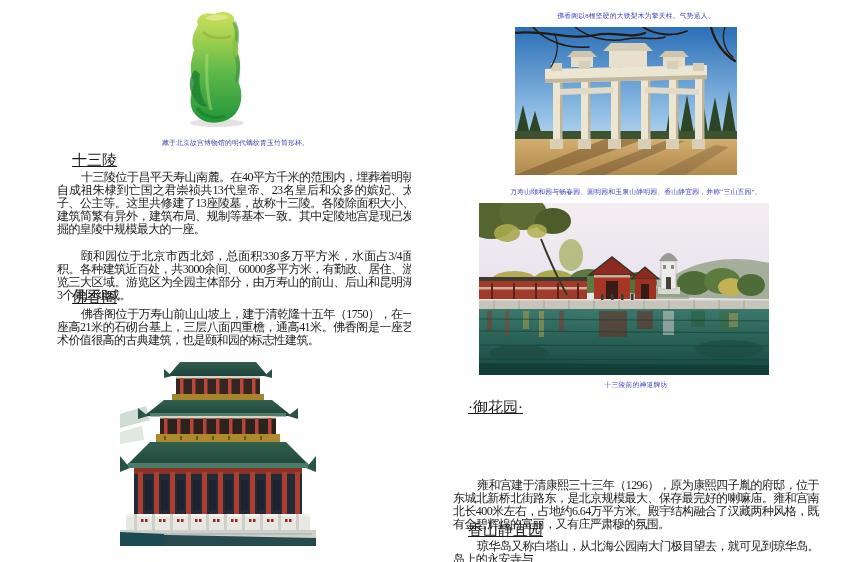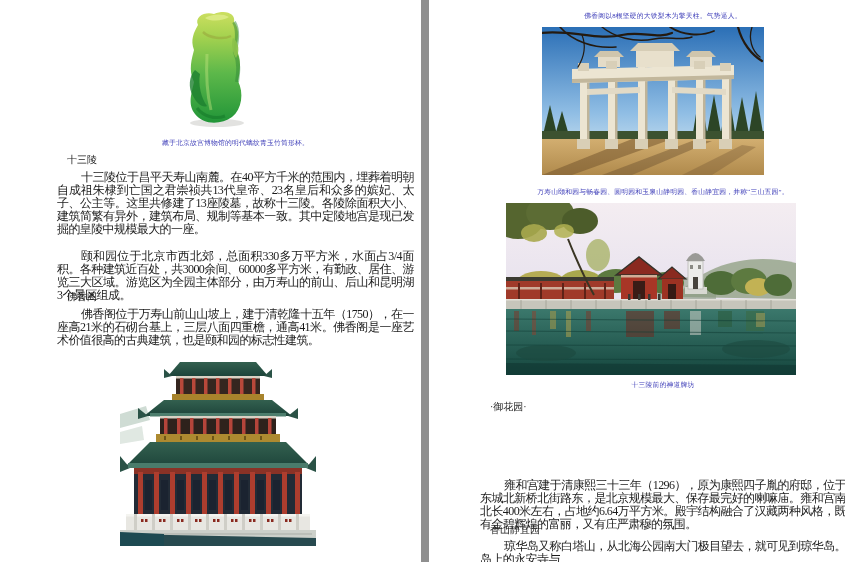--- a/index.html
+++ b/index.html
@@ -5,30 +5,30 @@
   * { margin:0; padding:0; box-sizing:border-box; }
   html,body { background:#ffffff; }
   .canvas {
     position:relative; width:845px; height:562px; overflow:hidden;
     background:#ffffff;
     font-family:"Liberation Serif","DejaVu Serif",serif;
     color:#1a1a1a;
   }
   .page { position:absolute; top:0; height:562px; background:#fff; }
   .page-left  { left:0;   width:421px; }
-  .page-right { left:438px; width:380px; }
+  .page-right { left:411px; width:380px; }
   .divider { position:absolute; left:421px; top:0; width:8px; height:562px; background:#8f8f8f; }
   .photo { position:absolute; display:block; }
   .caption {
     position:absolute; text-align:center;
     font-size:6.8px; letter-spacing:0.2px; color:#3d3db8;
   }
   .heading {
-    position:absolute; font-size:10px; line-height:12px;
-    text-indent:1em; color:#1a1a1a;
+    position:absolute; font-size:15px; line-height:12px;
+    text-indent:1em; color:#1a1a1a;text-decoration:underline;
   }
   .para {
     position:absolute; font-size:12px; letter-spacing:-0.6px;
     line-height:13px; text-indent:2em; text-align:justify; color:#1a1a1a;
   }
   .pl { left:57px; width:357px; }
   .pr { left:42px; width:366px; }
 </style>
 </head>
 <body>

